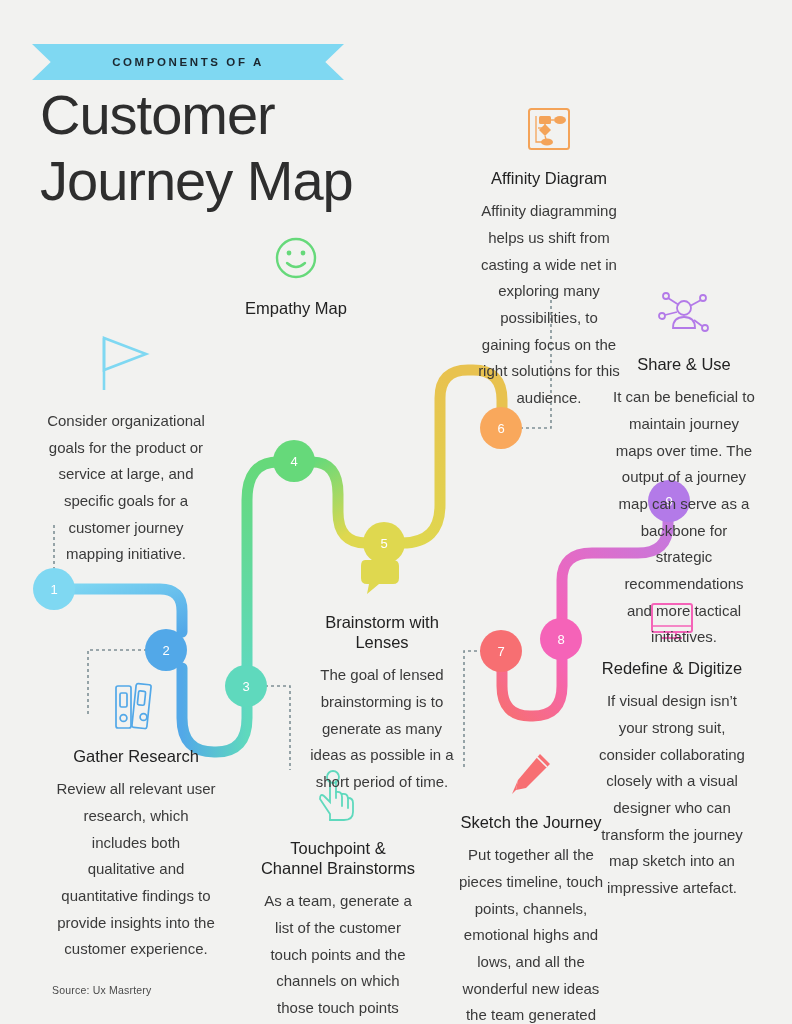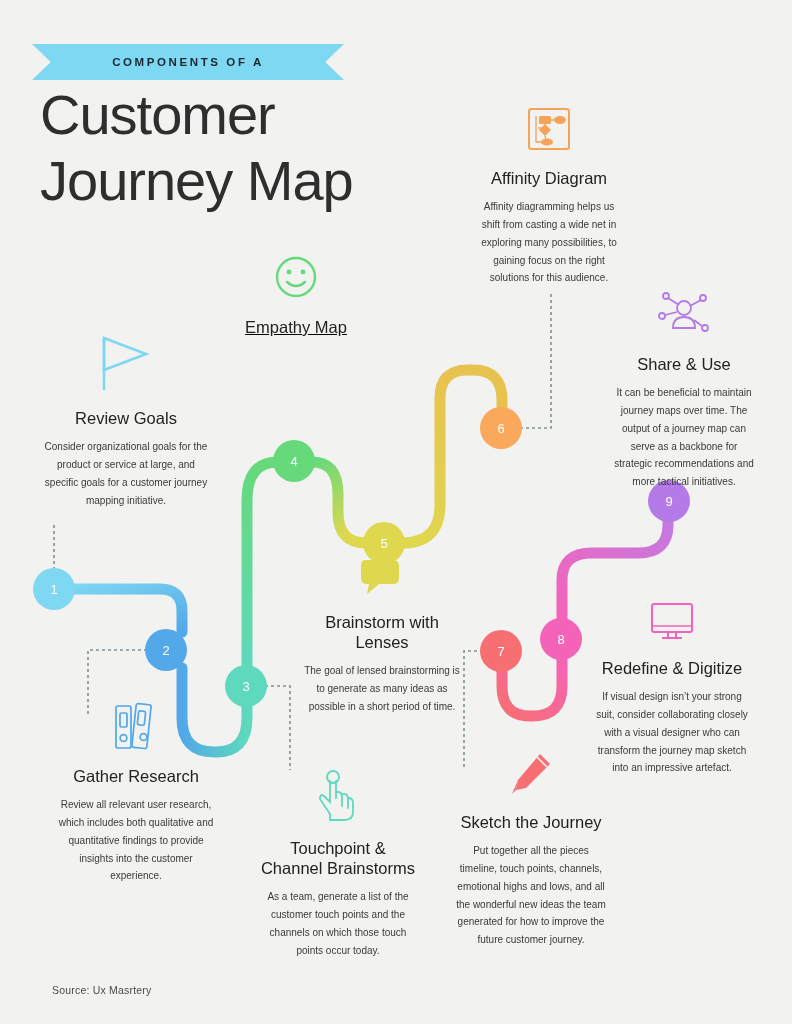--- a/index.html
+++ b/index.html
@@ -34,21 +34,21 @@
   }
   
   svg.layer { position: absolute; left: 0; top: 0; width: 792px; height: 1024px; pointer-events: none; }
   
   .block { position: absolute; text-align: center; }
   .block h3 {
     font-size: 16.5px; font-weight: normal; color: #222;
     line-height: 1.22; margin-bottom: 10px;
   }
   .block p {
-    font-size: 10px; line-height: 1.78; color: #3a3a3a;
+    font-size: 15px; line-height: 1.78; color: #3a3a3a;
   }
   .icon-box { position: relative; margin-bottom: 10px; }
   
   .node-num {
     position: absolute;
     color: #ffffff; font-size: 13px;
     display: flex; align-items: center; justify-content: center;
     width: 40px; height: 40px;
     transform: translate(-50%, -50%);
   }
@@ -149,25 +149,24 @@
   <div class="node-num" style="left:561px; top:639px;">8</div>
   <div class="node-num" style="left:669px; top:501px;">9</div>
 
   <div class="block" style="left:40px; top:332px; width:172px;">
     <div class="icon-box">
       <svg width="52" height="62" viewBox="0 0 52 62" fill="none" stroke="#7fd8f2" stroke-width="2.6">
         <path d="M4,6 L4,58"></path>
           <path d="M4,6 L46,22 L4,38 Z"></path>
       </svg>
     </div>
-    <h3>Review Goals</h3>
     <p>Consider organizational goals for the product or service at large, and specific goals for a customer journey mapping initiative.</p>
   </div>
 
-  <div class="block" style="left:56px; top:698px; width:160px;">
+  <div class="block" style="left:56px; top:678px; width:160px;">
     <div class="icon-box">
       <svg width="48" height="54" viewBox="0 0 48 54" fill="none" stroke="#52a8e8" stroke-width="1.7">
         <rect x="4" y="8" width="15" height="42" rx="2"></rect>
         <rect x="8" y="15" width="7" height="14" rx="1.5"></rect>
         <circle cx="11.5" cy="40" r="3.4"></circle>
         <rect x="22" y="6" width="15" height="44" rx="2" transform="rotate(6 29 28)"></rect>
         <rect x="26" y="13" width="7" height="14" rx="1.5" transform="rotate(6 29 20)"></rect>
         <circle cx="31.5" cy="39" r="3.4"></circle>
       </svg>
     </div>
@@ -183,21 +182,21 @@
         <path d="M20,13 L20,30"></path>
         <path d="M20,24 Q26,23 26,29 L26,38"></path>
         <path d="M26,26 Q32,25 32,31 L32,40"></path>
         <path d="M32,30 Q37,30 37,35 L37,44 Q37,52 28,52 L14,52"></path>
       </svg>
     </div>
     <h3>Touchpoint &amp; Channel Brainstorms</h3>
     <p>As a team, generate a list of the customer touch points and the channels on which those touch points occur today.</p>
   </div>
 
-  <div class="block" style="left:220px; top:255px; width:152px;text-decoration:underline;">
+  <div class="block" style="left:220px; top:236px; width:152px;">
     <div class="icon-box">
       <svg width="44" height="48" viewBox="0 0 44 48" fill="none" stroke="#66d97a" stroke-width="2.4" stroke-linecap="round">
         <circle cx="22" cy="22" r="19"></circle>
         <circle cx="15" cy="17" r="2.4" fill="#66d97a" stroke="none"></circle>
         <circle cx="29" cy="17" r="2.4" fill="#66d97a" stroke="none"></circle>
         <path d="M13,27 Q22,35 31,27"></path>
       </svg>
     </div>
     <h3>Empathy Map</h3>
   </div>

